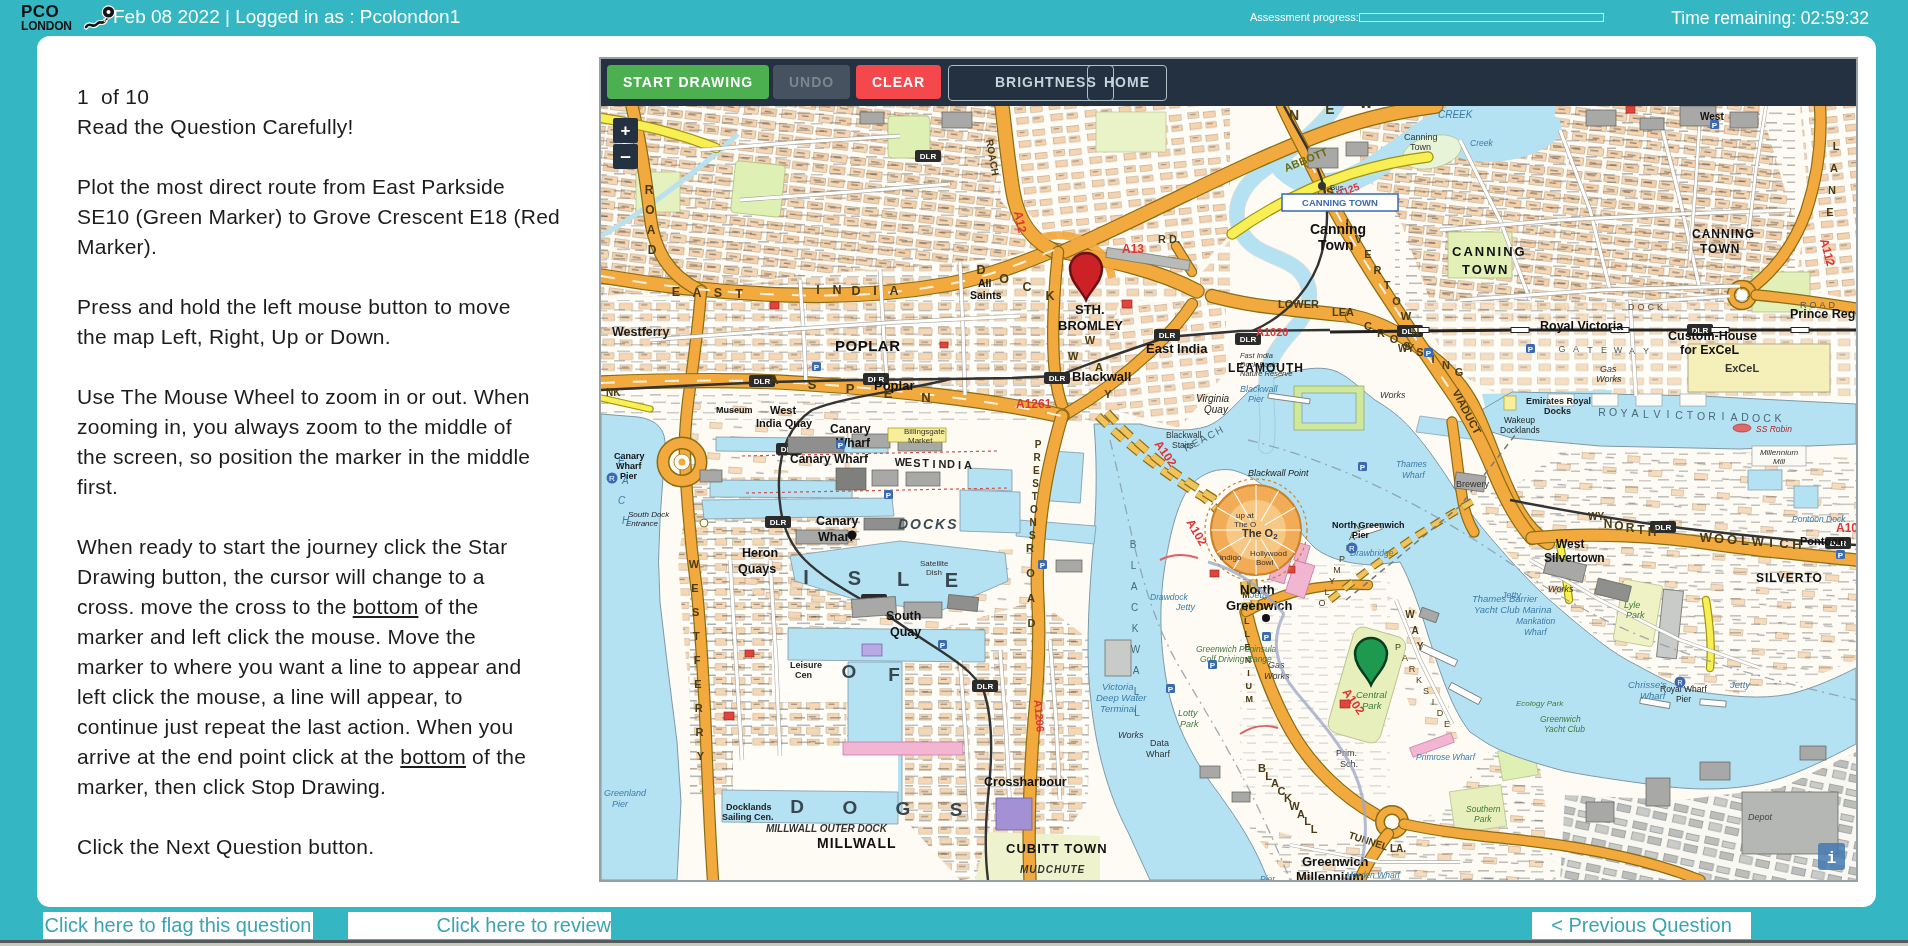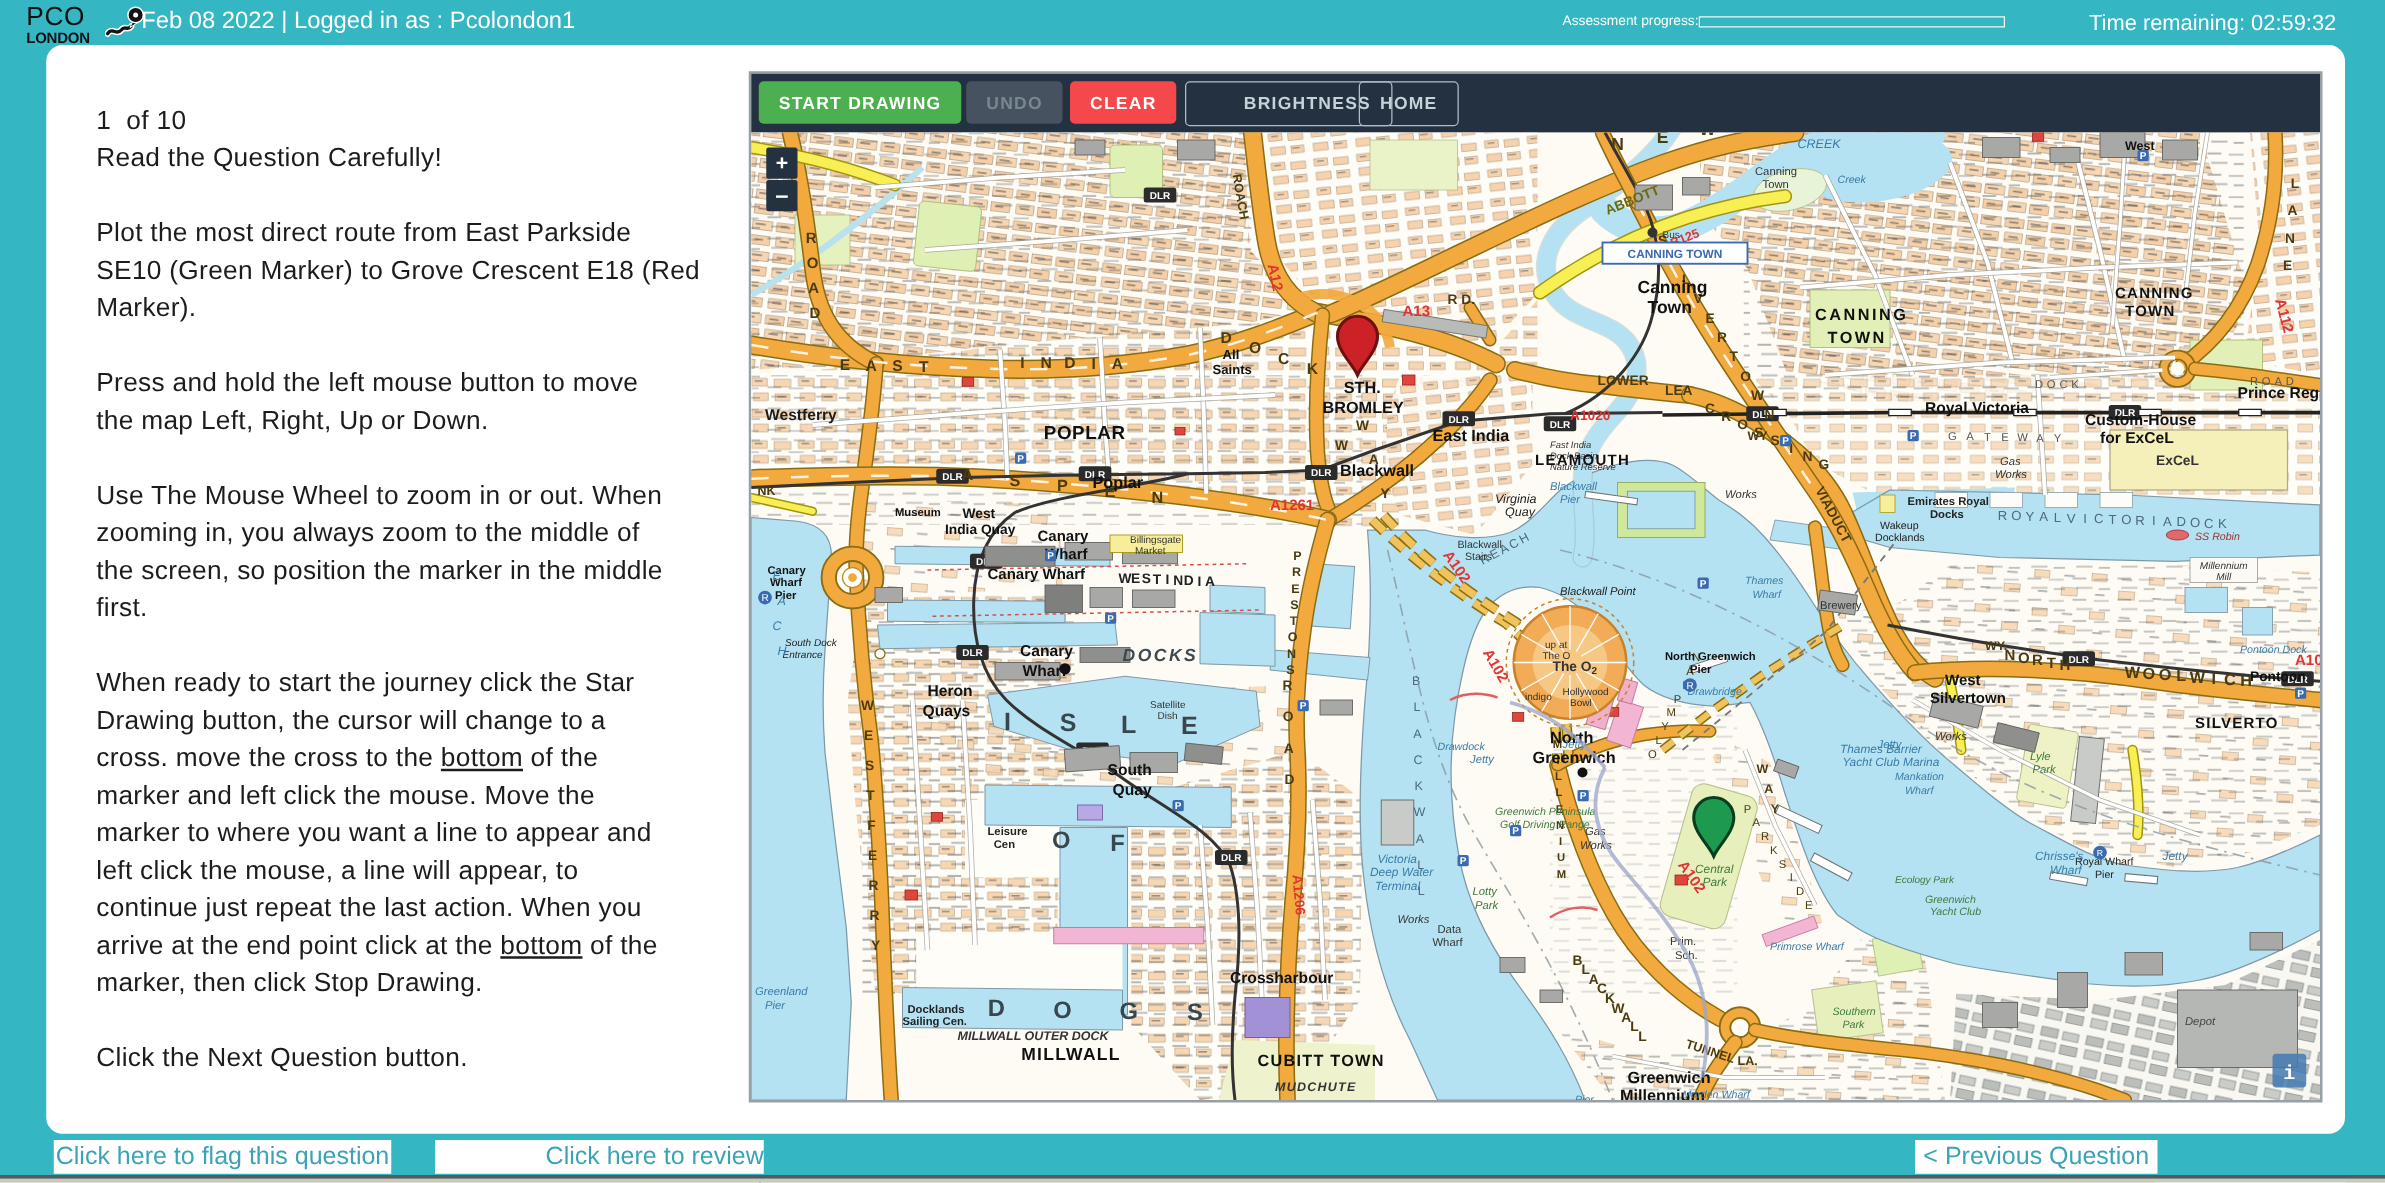--- a/index.html
+++ b/index.html
@@ -1,21 +1,21 @@
 <!DOCTYPE html>
 <html><head>
 <meta charset="utf-8">
 <style>
 html,body{margin:0;padding:0;}
 body{width:1908px;height:946px;background:#c9cac6;font-family:"Liberation Sans",sans-serif;overflow:hidden;position:relative;}
 #teal{position:absolute;left:0;top:0;width:1908px;height:940px;background:#35b6c3;}
 #panel{position:absolute;left:37px;top:36px;width:1839px;height:871px;background:#ffffff;border-radius:13px;}
 #hdr{position:absolute;left:0;top:0;width:1908px;height:36px;}
 #logo{position:absolute;left:21px;top:3px;color:#111;line-height:1;}
-#logo .l1{font-size:21px;font-weight:normal;letter-spacing:0.5px;}
+#logo .l1{font-size:17px;font-weight:bold;letter-spacing:0.5px;}
 #logo .l2{font-size:12px;font-weight:bold;letter-spacing:-0.2px;}
 #hdrtxt{position:absolute;left:113px;top:6px;font-size:19px;color:#fff;}
 #aprog{position:absolute;left:1250px;top:11px;font-size:11px;color:#fff;}
 #pbar{position:absolute;left:1359px;top:13px;width:243px;height:7px;border:1px solid #f2f7f7;}
 #time{position:absolute;right:39px;top:8px;font-size:17.5px;color:#fff;text-align:center;}
 #qtext{position:absolute;left:77px;top:82px;width:515px;font-size:21px;line-height:30px;color:#1c1c1c;letter-spacing:0.25px;}
 #qtext p{margin:0 0 30px 0;}
 #mapbox{position:absolute;left:599px;top:57px;width:1255px;height:821px;border:2px solid #97a0a5;}
 #tbar{position:absolute;left:0;top:0;width:1255px;height:47px;background:#243140;}
 .tb{position:absolute;top:6px;height:34px;border-radius:4px;font-size:14px;font-weight:bold;letter-spacing:1px;color:#fff;text-align:center;font-family:"Liberation Sans",sans-serif;border:none;padding:0 16px;line-height:34px;}
@@ -856,16 +856,16 @@
         <text x="625.5" y="136" font-size="17" font-weight="bold" fill="#fff" text-anchor="middle" font-family="Liberation Sans">+</text>
 <rect x="613" y="144" width="25" height="25" rx="2" fill="#243140"></rect>
         <text x="625.5" y="162" font-size="19" font-weight="bold" fill="#fff" text-anchor="middle" font-family="Liberation Sans">–</text>
       </g>
 <rect x="1818" y="843" width="27" height="27" rx="3" fill="#4379b2" opacity="0.85"></rect>
 <text x="1831.5" y="863" font-size="16" font-weight="bold" fill="#fff" text-anchor="middle" font-family="Liberation Mono">i</text>
 </svg>
 </div>
 <div class="bb" style="left:43px;top:912px;width:270px;">Click here to flag this question</div>
 <div class="bb" style="left:348px;top:912px;width:263px;text-align:right;">Click here to review assessment</div>
-<div class="bb" style="left:1532px;top:912px;width:194px;">&lt; Previous Question</div>
+<div class="bb" style="left:1532px;top:912px;width:219px;">&lt; Previous Question</div>
 <div class="bb" style="left:1724px;top:912px;width:152px;margin-top:32px;">Next Question &gt;</div>
 <div id="bstrip1"></div>
 <div id="bstrip2"></div>
 
 </body></html>

